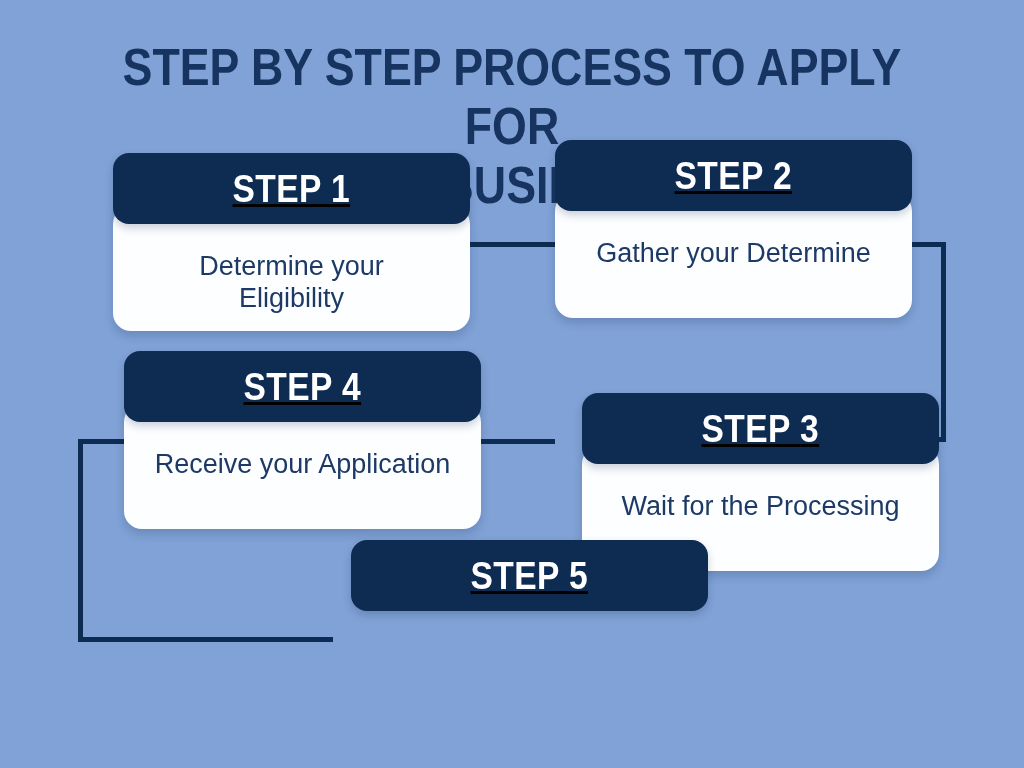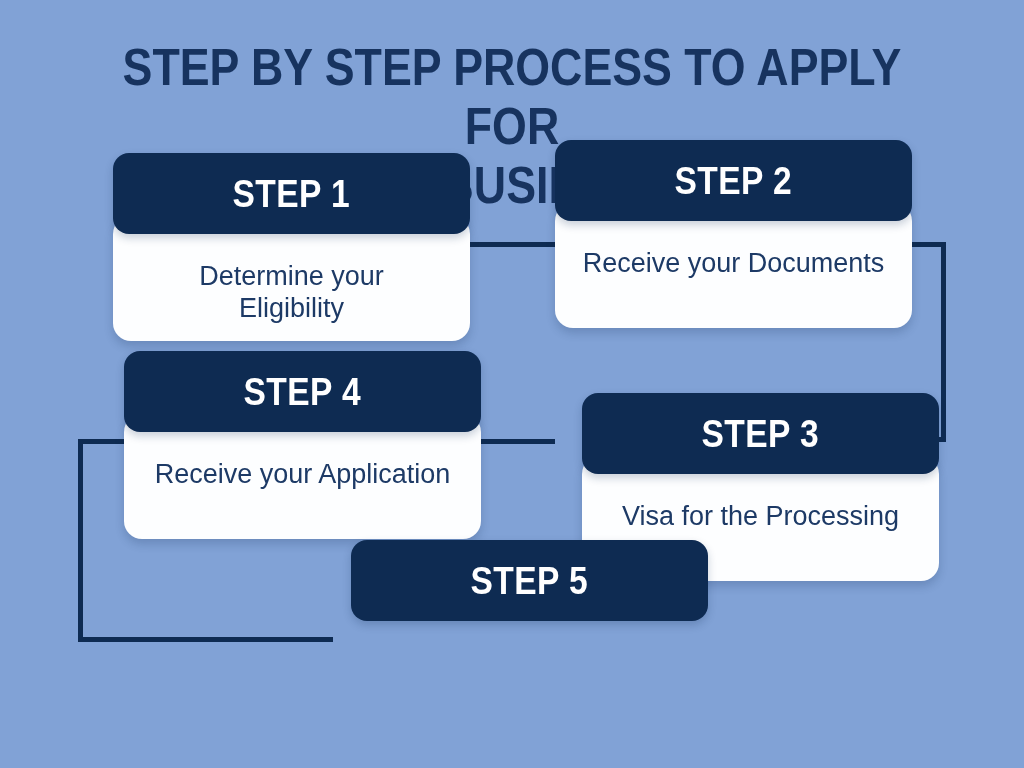--- a/index.html
+++ b/index.html
@@ -65,27 +65,28 @@
   }
   .pos-r1c1 { left: 113px; top: 153px; }
   .pos-r1c2 { left: 555px; top: 140px; }
   .pos-r2c1 { left: 124px; top: 351px; }
   .pos-r2c2 { left: 582px; top: 351px; margin-top: 42px; }
   .pos-r3c  { left: 351px; top: 540px; }
 
   .card-header {
     position: relative;
     z-index: 2;
-    height: 81px;
+    height: 71px;
     background: var(--navy, #0e2b52);
     border-radius: 16px;
     display: flex;
     align-items: center;
     justify-content: center;
     box-shadow: 0 4px 9px rgba(13, 40, 80, 0.22);
+    text-decoration: underline;
   }
   .card-header .step-label {
     display: inline-block;
     color: #ffffff;
     font-weight: bold;
     font-size: 39px;
     letter-spacing: 0.5px;
     transform: scaleX(0.86);
     transform-origin: center;
   }
@@ -131,39 +132,39 @@
       <p class="desc">Determine your
 Eligibility</p>
     </div>
   </div>
 
   <div class="card pos-r1c2">
     <div class="card-header">
       <span class="step-label">STEP 2</span>
     </div>
     <div class="card-body">
-      <p class="desc">Receive your Documents</p>
+      <p class="desc">Gather your Determine</p>
     </div>
   </div>
 
   <div class="card pos-r2c1">
     <div class="card-header">
       <span class="step-label">STEP 4</span>
     </div>
     <div class="card-body">
       <p class="desc">Receive your Application</p>
     </div>
   </div>
 
   <div class="card pos-r2c2">
     <div class="card-header">
       <span class="step-label">STEP 3</span>
     </div>
     <div class="card-body">
-      <p class="desc">Visa for the Processing</p>
+      <p class="desc">Wait for the Processing</p>
     </div>
   </div>
 
   <div class="card pos-r3c">
     <div class="card-header">
       <span class="step-label">STEP 5</span>
     </div>
   </div>
 
 </div>

